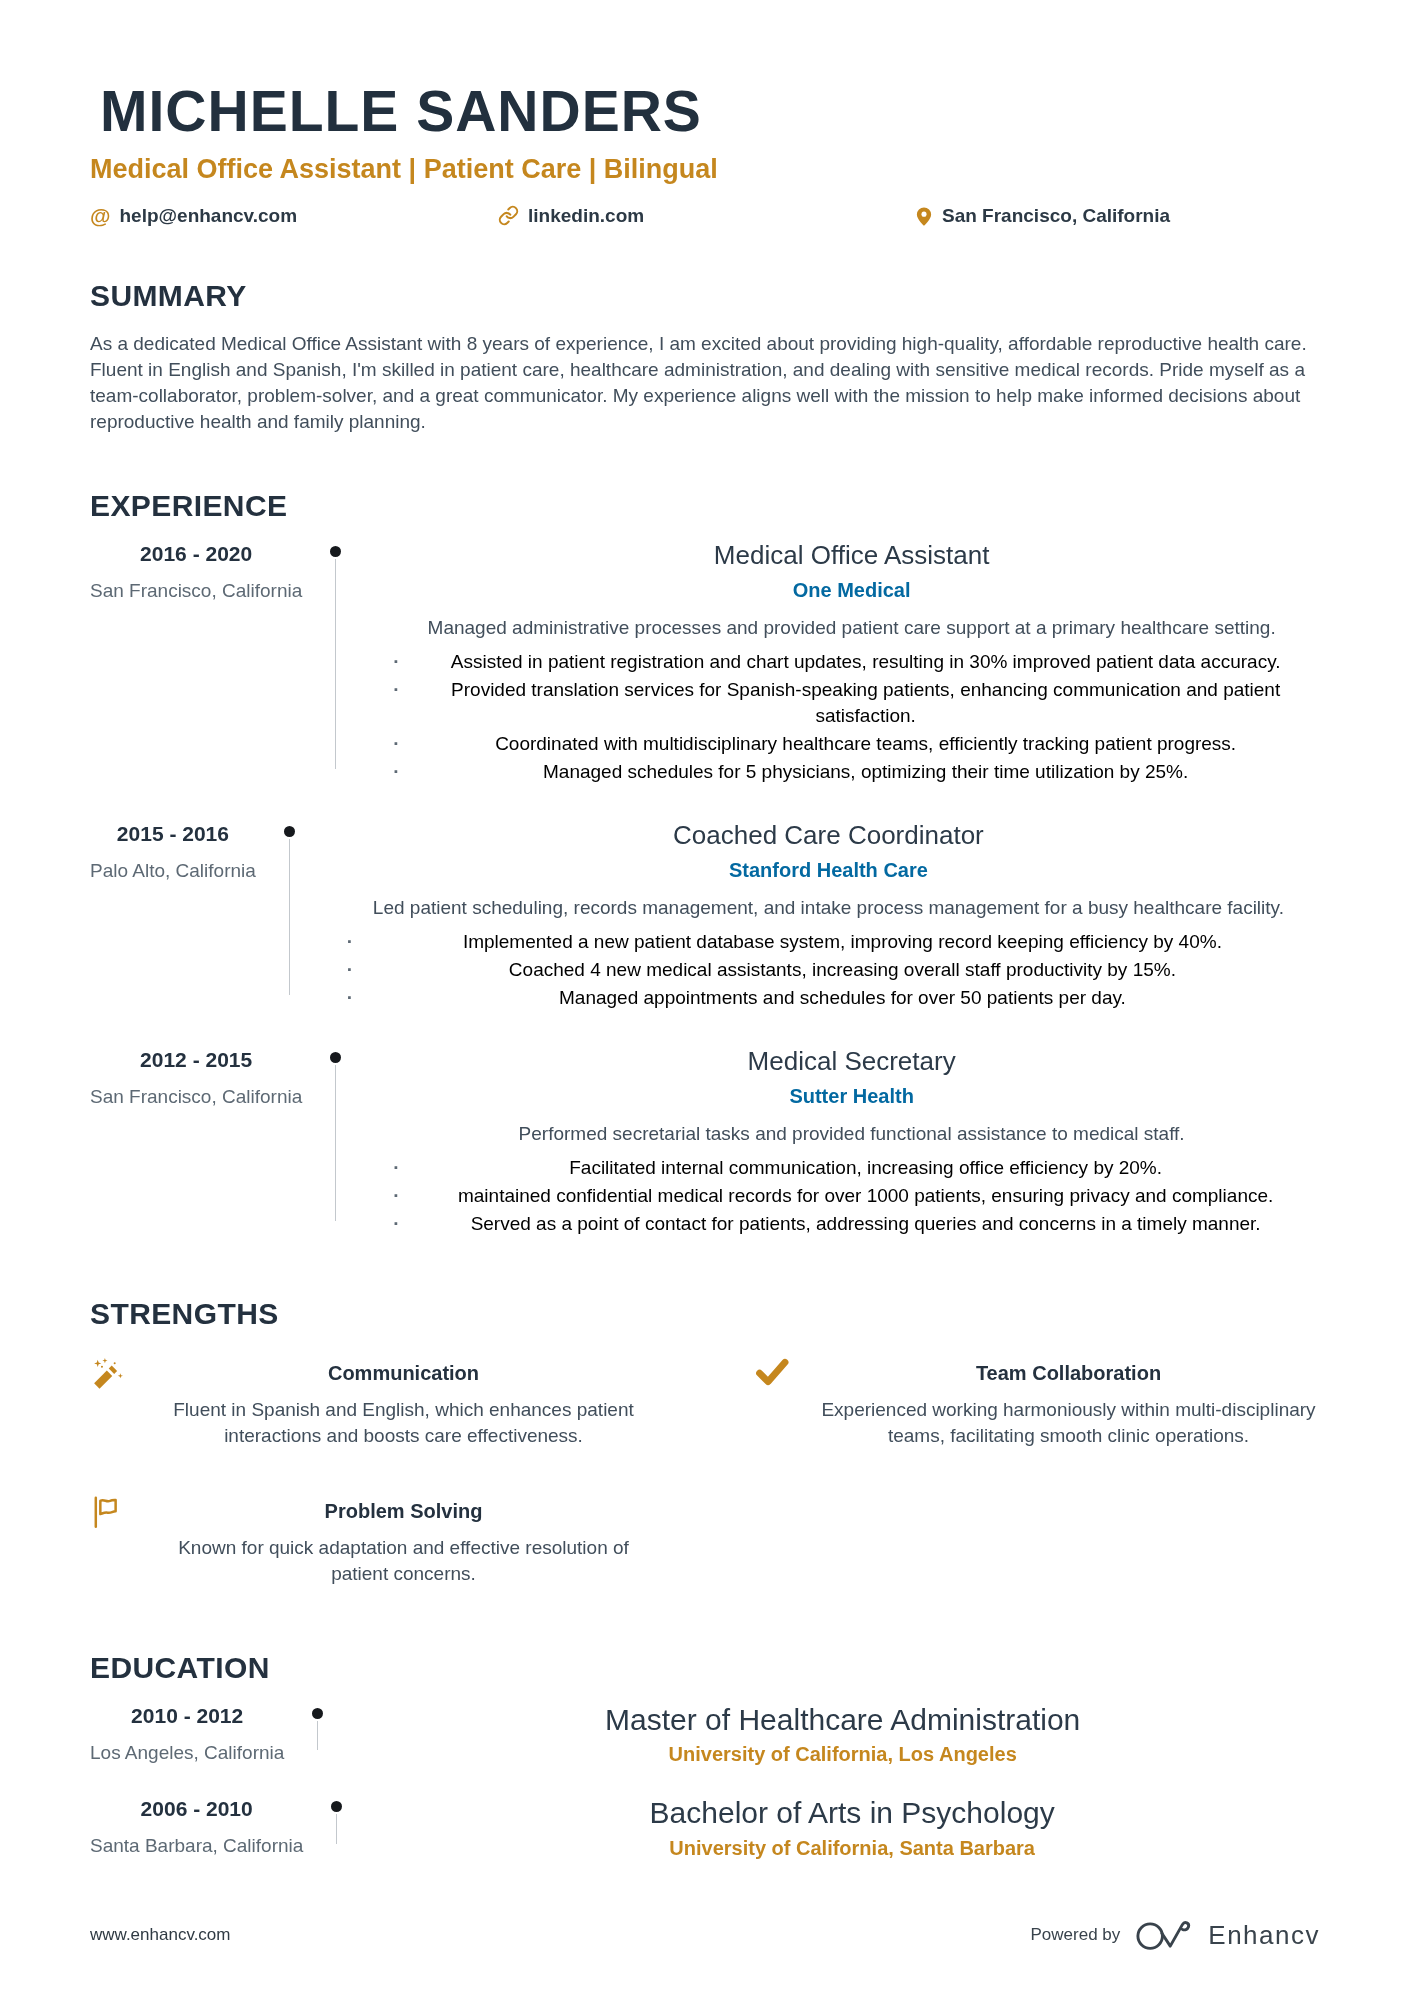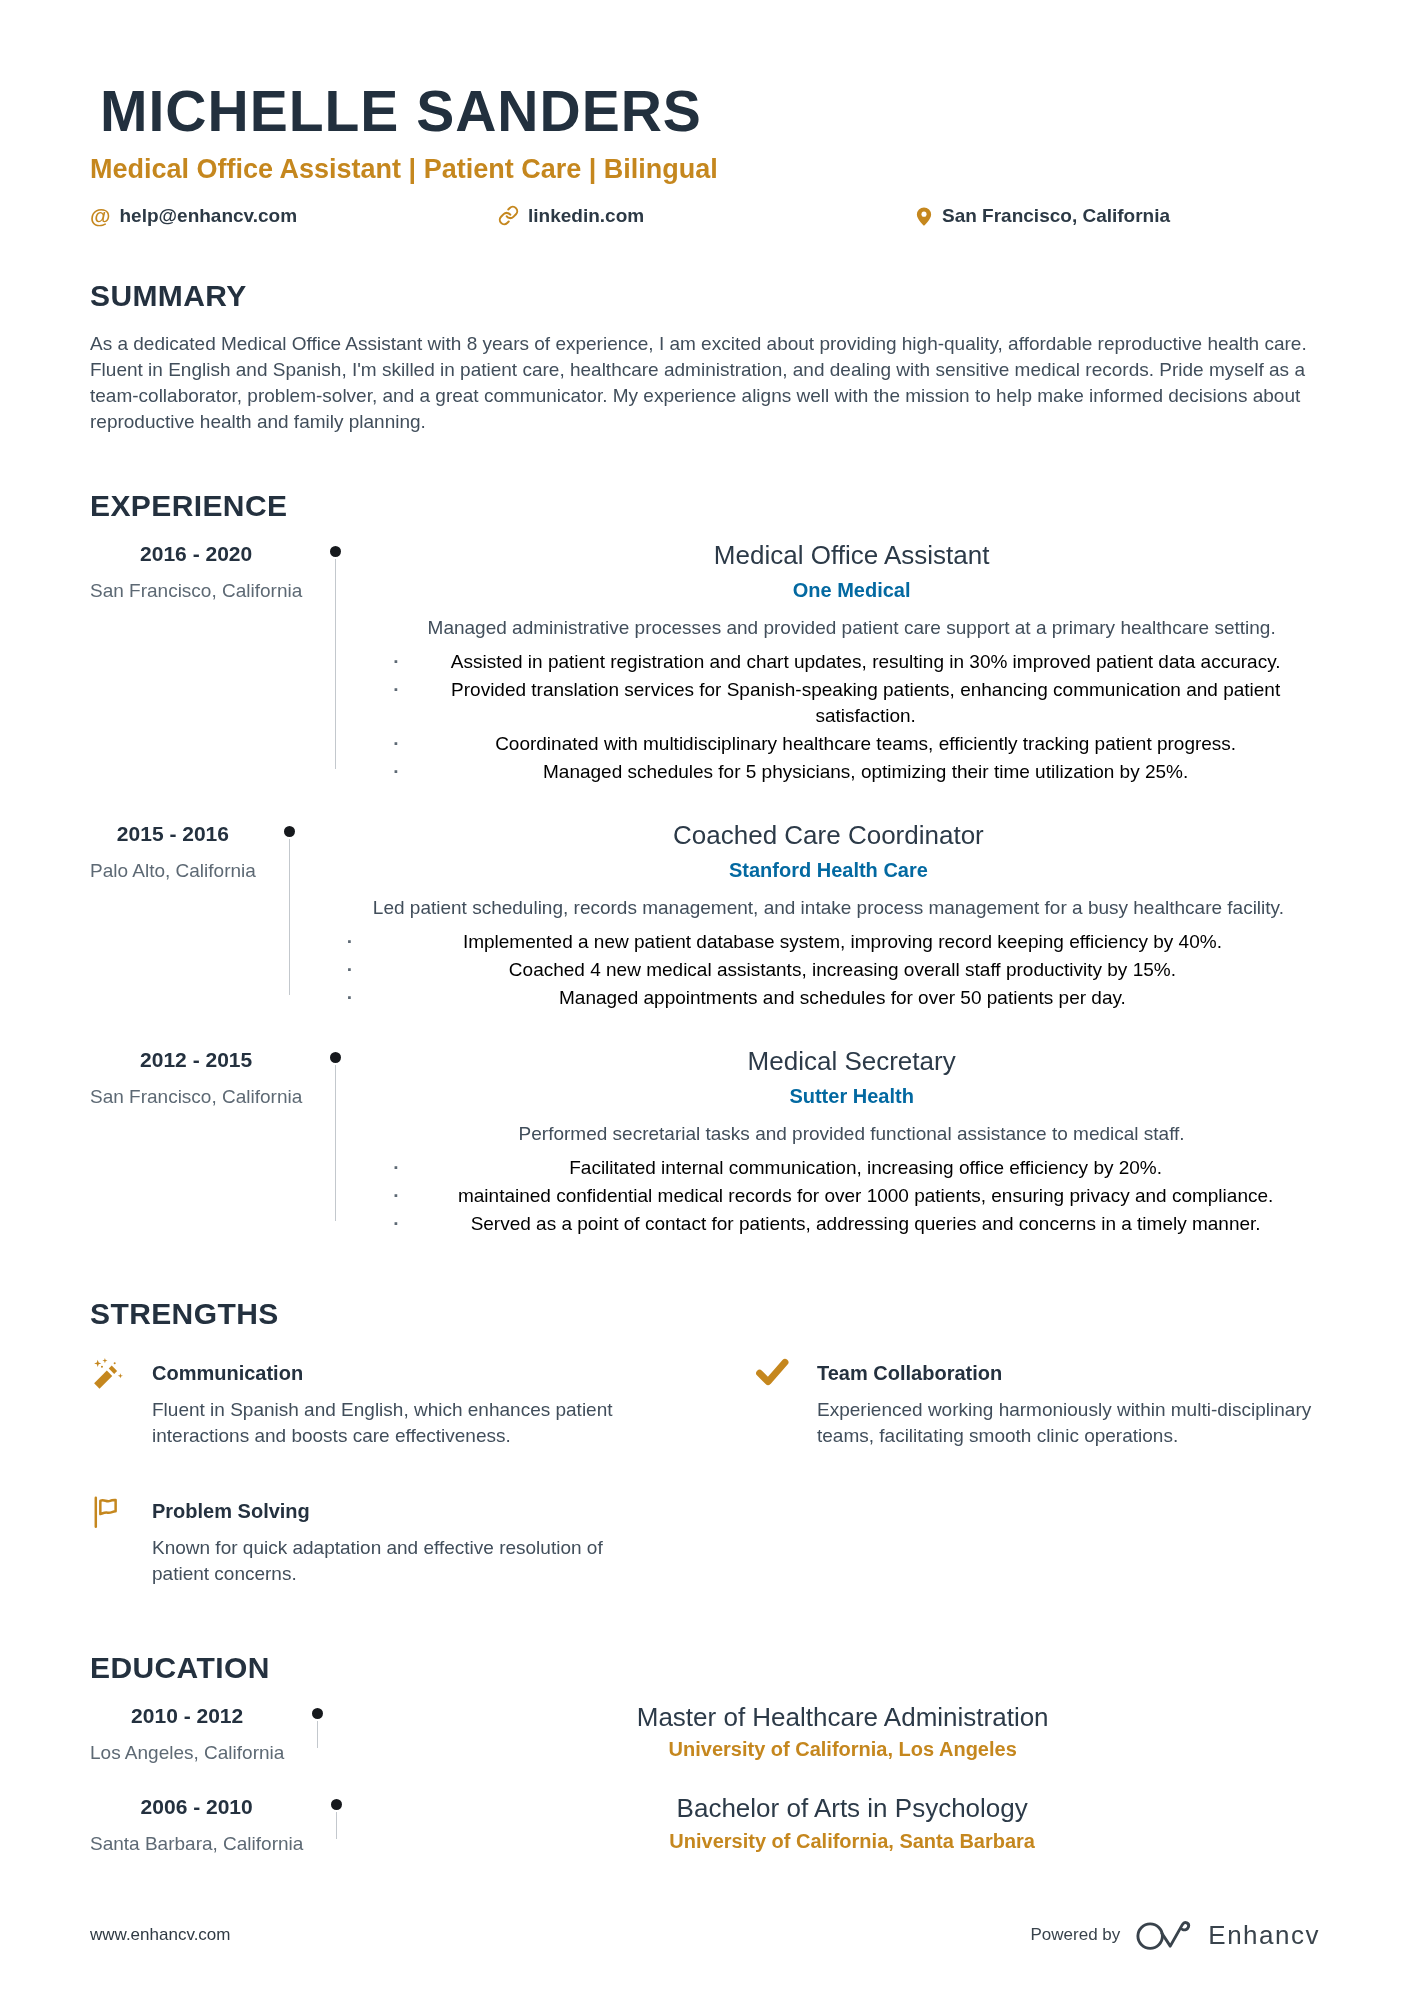--- a/index.html
+++ b/index.html
@@ -52,29 +52,29 @@
   ul.blist{list-style:none;margin:8px 0 0 0;padding:0;}
   ul.blist li{
     position:relative;padding-left:28px;font-size:19px;line-height:26px;color:#000000;margin-top:2px;
   }
   ul.blist li::before{
     content:"\00B7";position:absolute;left:10px;top:0;color:#5d6974;font-weight:700;
   }
 
   
   .str-sec{margin-top:60px;}
-  .str-grid{display:grid;grid-template-columns:1fr 1fr;column-gap:100px;row-gap:44px;margin-top:24px;}
+  .str-grid{display:grid;grid-template-columns:1fr 1fr;column-gap:100px;row-gap:44px;margin-top:24px;text-align:center;}
   .str{display:flex;align-items:flex-start;}
   .str-icon{flex:0 0 36px;margin-top:2px;}
   .str-body{margin-left:26px;max-width:520px;}
   .str-title{font-size:20px;font-weight:700;color:#24313f;line-height:1.2;margin-top:6px;}
   .str-text{font-size:19px;line-height:26px;color:#414e5b;margin-top:12px;}
 
   
-  .degree{font-size:26px;color:#2c3a48;line-height:1.15;}
+  .degree{font-size:30px;color:#2c3a48;line-height:1.15;}
   .school{font-size:20px;font-weight:700;color:#c5871e;margin-top:6px;}
   .edu-entry{margin-bottom:30px;}
 
   
   .footer{
     position:absolute;left:90px;right:90px;bottom:42px;
     display:flex;justify-content:space-between;align-items:center;
   }
   .site{font-size:17px;color:#2f3a43;text-decoration:none;}
   .powered{display:flex;align-items:center;gap:14px;}

